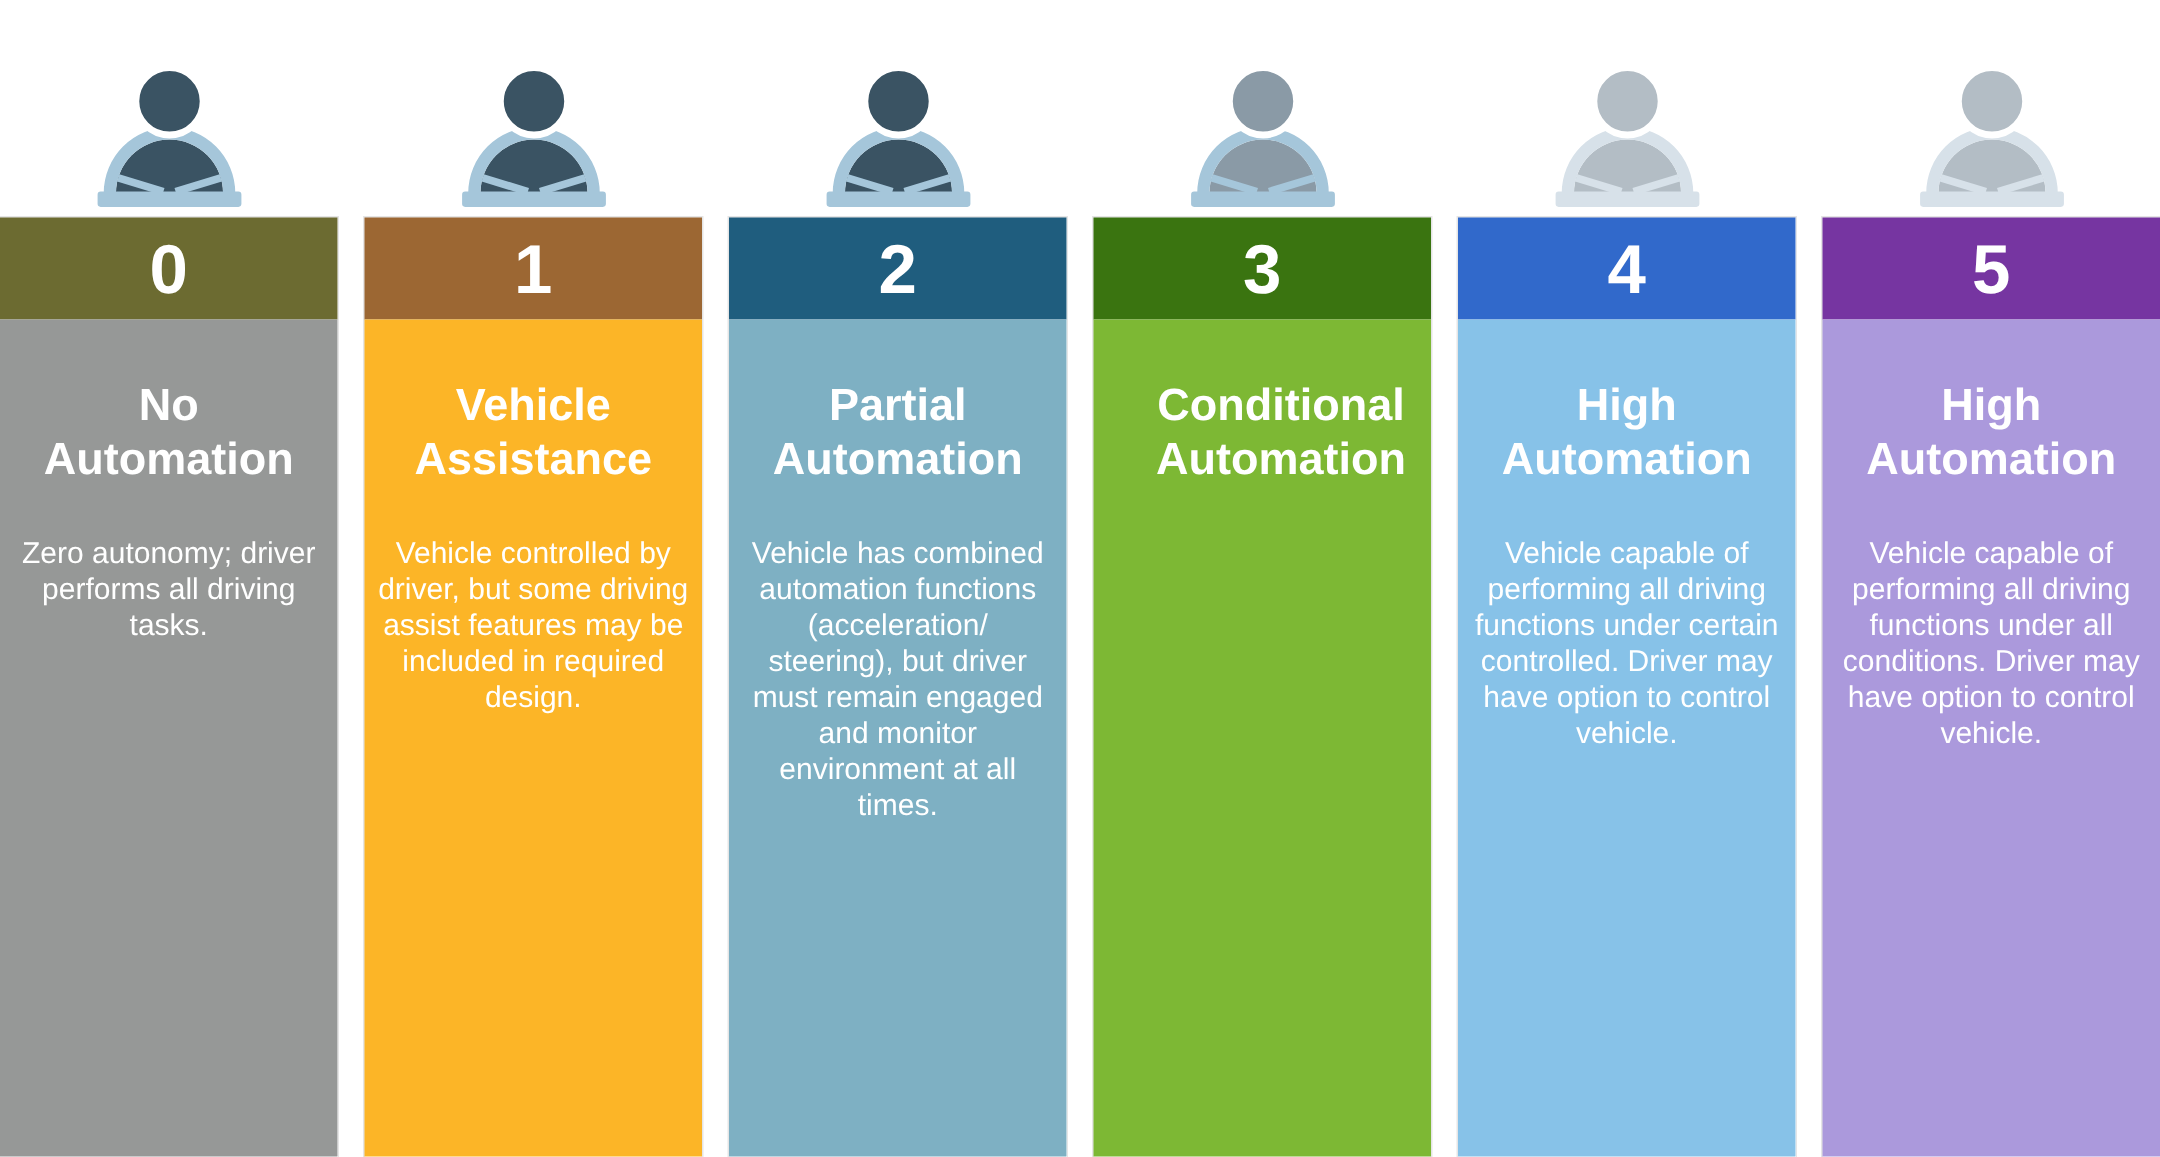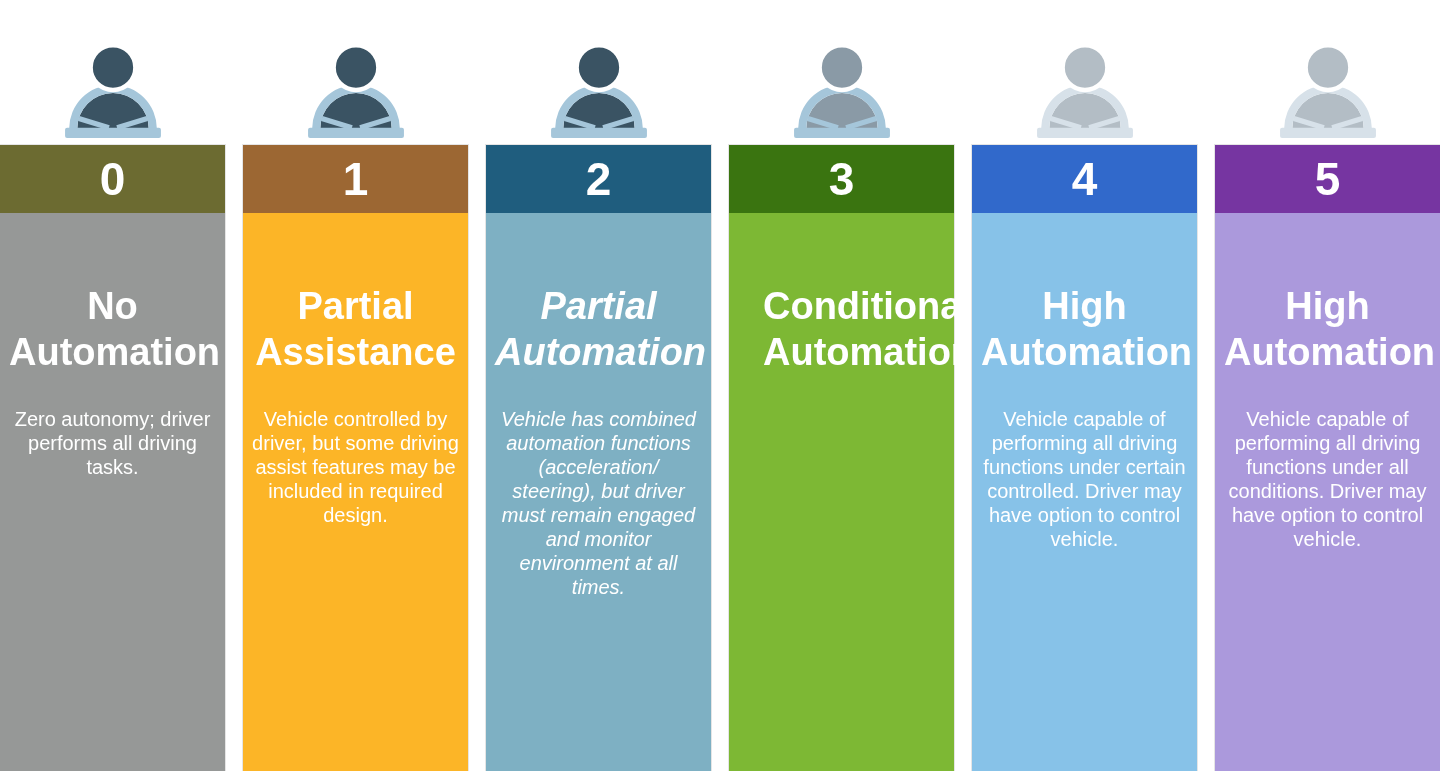--- a/index.html
+++ b/index.html
@@ -45,24 +45,23 @@
     font-weight: bold;
     line-height: 1;
   }
   .body-panel {
     flex: 1;
     color: #ffffff;
     text-align: center;
     padding: 40px 9px 0 9px;
   }
   .level-title {
-    font-size: 38px;
+    font-size: 30px;
     font-weight: bold;
     line-height: 1.2;
-    margin-top: 31px;
   }
   .level-desc {
     font-size: 20px;
     line-height: 1.2;
     margin-top: 32px;
   }
 </style>
 </head>
 <body>
 
@@ -95,40 +94,40 @@
         <path d="M7 86 A43 43 0 0 1 93 86 L85 86 A35 35 0 0 0 15 86 Z" fill="#A5C6DA"></path>
         <line x1="16.5" y1="76" x2="46" y2="85" stroke-width="5" stroke="#A5C6DA"></line>
         <line x1="83.5" y1="76" x2="54" y2="85" stroke-width="5" stroke="#A5C6DA"></line>
         <rect x="3" y="85" width="94" height="10" rx="2" fill="#A5C6DA"></rect>
         <circle cx="50" cy="26" r="22" stroke="#ffffff" stroke-width="4.5" fill="#3A5363"></circle>
       </svg>
     </div>
     <div class="card">
       <div class="band" style="background: rgb(156, 103, 51);">1</div>
       <div class="body-panel" style="background: rgb(252, 181, 39);">
-        <div class="level-title">Partial Assistance</div>
+        <div class="level-title">Vehicle Assistance</div>
         <div class="level-desc">Vehicle controlled by driver, but some driving assist features may be included in required design.</div>
       </div>
     </div>
   </div>
 
   <div class="col">
     <div class="icon-wrap">
       <svg width="102" height="98" viewBox="0 0 100 96">
         <path d="M15 86 A35 35 0 0 1 85 86 Z" fill="#3A5363"></path>
         <path d="M7 86 A43 43 0 0 1 93 86 L85 86 A35 35 0 0 0 15 86 Z" fill="#A5C6DA"></path>
         <line x1="16.5" y1="76" x2="46" y2="85" stroke-width="5" stroke="#A5C6DA"></line>
         <line x1="83.5" y1="76" x2="54" y2="85" stroke-width="5" stroke="#A5C6DA"></line>
         <rect x="3" y="85" width="94" height="10" rx="2" fill="#A5C6DA"></rect>
         <circle cx="50" cy="26" r="22" stroke="#ffffff" stroke-width="4.5" fill="#3A5363"></circle>
       </svg>
     </div>
     <div class="card">
       <div class="band" style="background: rgb(31, 93, 126);">2</div>
-      <div class="body-panel" style="background: rgb(126, 176, 195); font-style: italic;">
+      <div class="body-panel" style="background: rgb(126, 176, 195);">
         <div class="level-title">Partial Automation</div>
         <div class="level-desc">Vehicle has combined automation functions (acceleration/ steering), but driver must remain engaged and monitor environment at all times.</div>
       </div>
     </div>
   </div>
 
   <div class="col">
     <div class="icon-wrap">
       <svg width="102" height="98" viewBox="0 0 100 96">
         <path d="M15 86 A35 35 0 0 1 85 86 Z" fill="#8A9AA6"></path>

